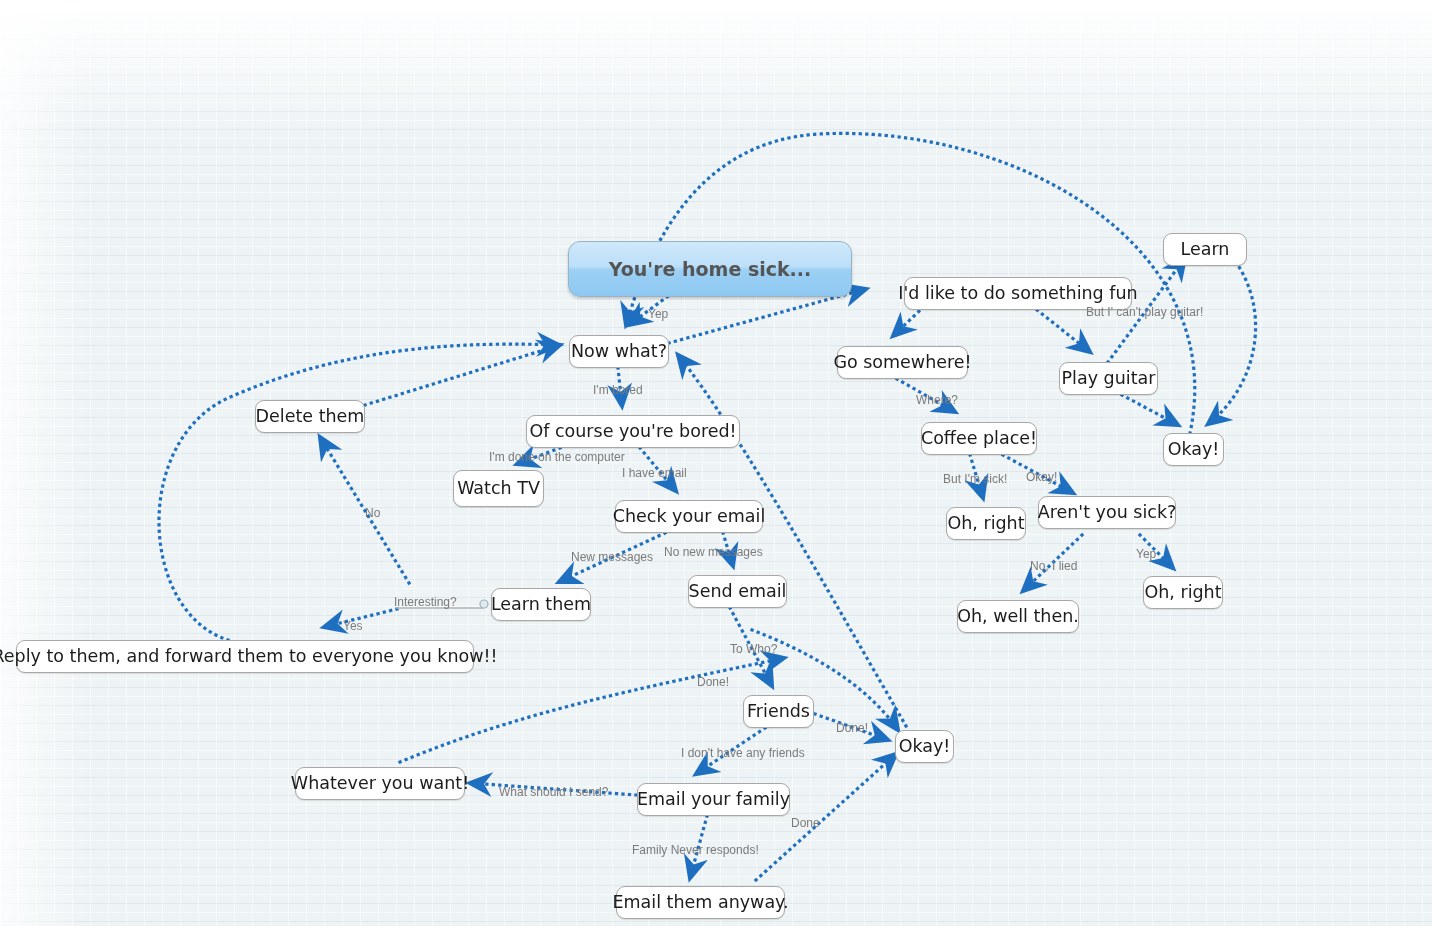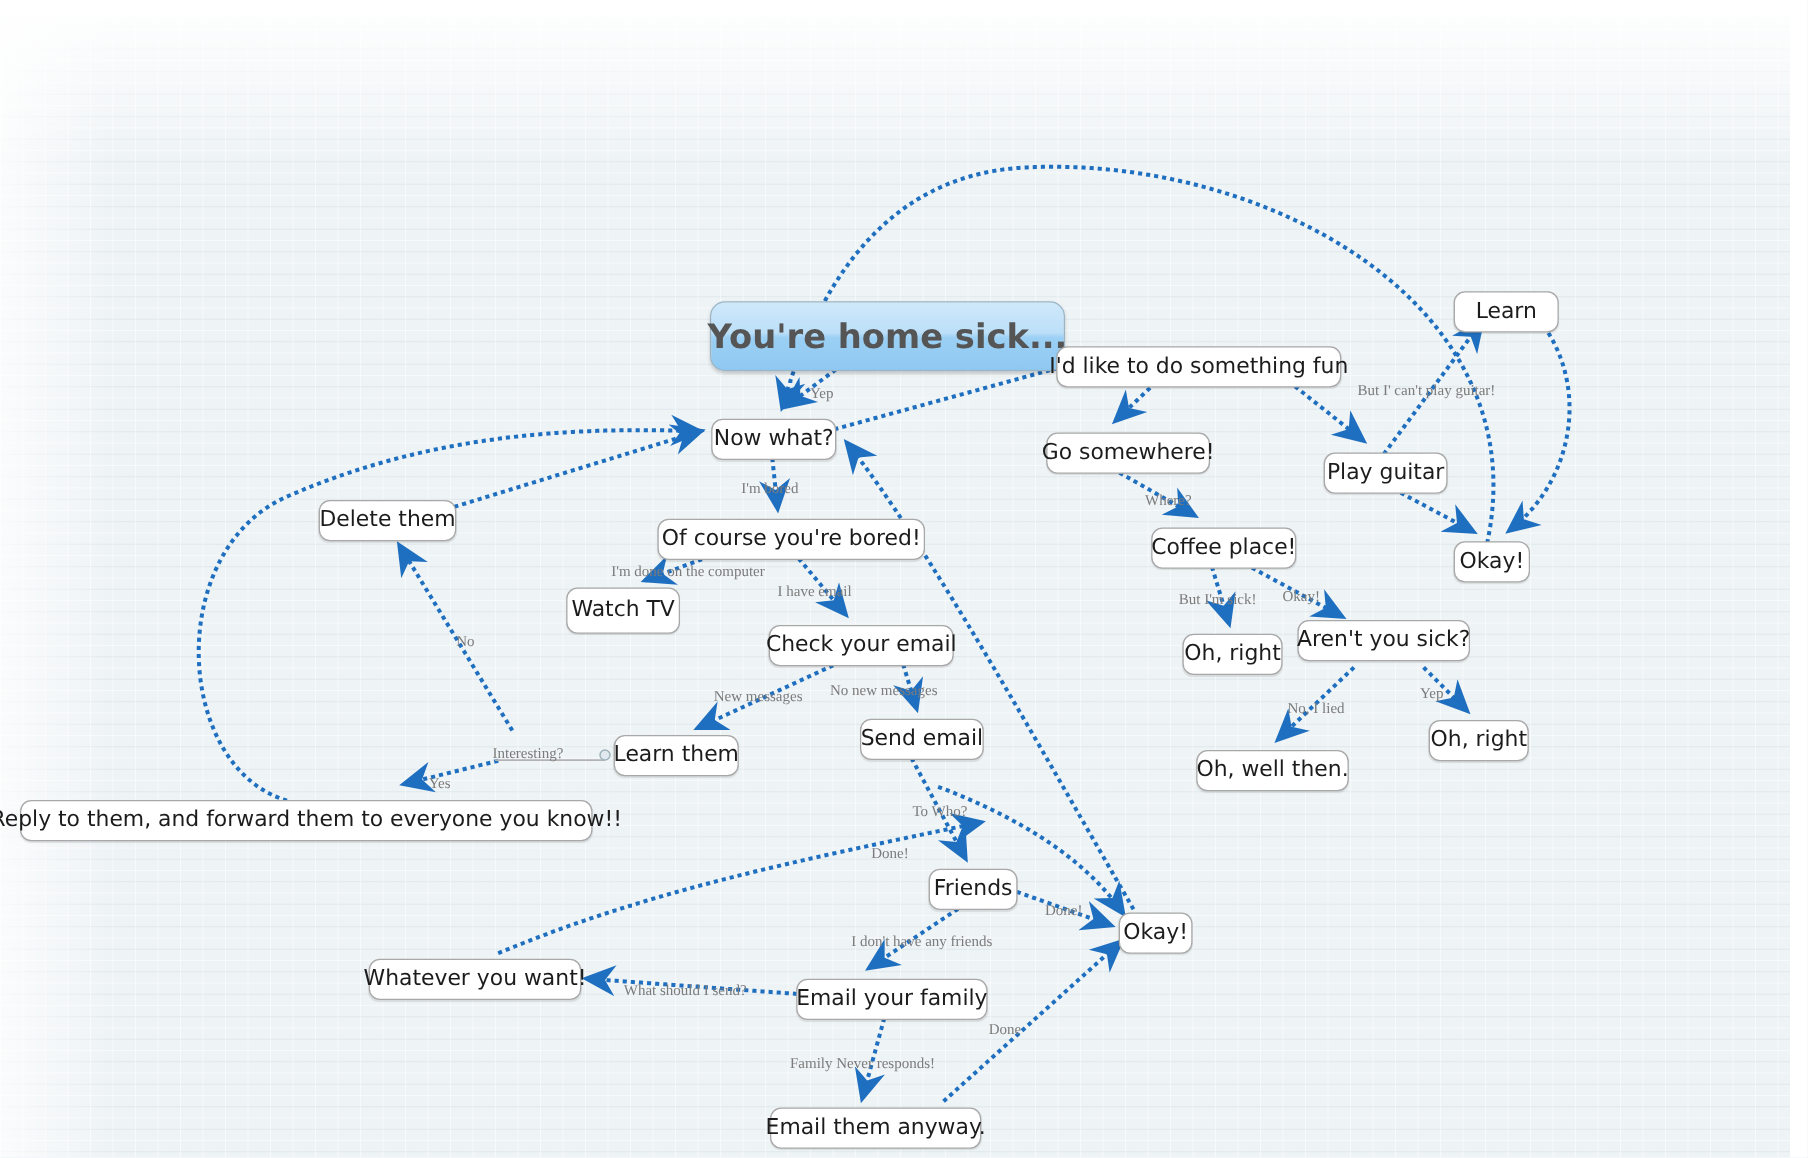--- a/index.html
+++ b/index.html
@@ -42,31 +42,31 @@
     padding:0 11px;
     white-space:nowrap;
     box-shadow:0 1px 1px rgba(0,0,0,0.10);
     font-family:"DejaVu Sans", sans-serif;
   }
   .node.title{
     background:linear-gradient(to bottom,#cfe8fb 0%, #bcdff8 45%, #9cd0f4 52%, #8ec8f2 100%);
     border:1px solid #9ab4c4;
     border-radius:12px;
     color:#555555;
-    font-size:27px;
+    font-size:19px;
     font-weight:bold;
     box-shadow:0 2px 3px rgba(0,0,0,0.18);
   }
   .elabel{
     position:absolute;
     color:#7b7b7b;
     font-size:12px;
     line-height:1;
     white-space:nowrap;
-    font-family:Liberation Serif, serif;
+    font-family:Liberation Sans, sans-serif;
   }
 </style>
 </head>
 <body>
 
 <div id="canvas">
 
   <svg id="edges" xmlns="http://www.w3.org/2000/svg">
     <defs>
       <marker id="ah" markerWidth="9" markerHeight="9" refX="7" refY="4.5" orient="auto" markerUnits="strokeWidth">
@@ -140,21 +140,21 @@
 
     <g>
       <path d="M396,596 L483,596 L483,592" fill="none" stroke="#b2b2b2" stroke-width="1.4"></path>
       <circle cx="484" cy="592" r="4" fill="#dfe9ee" stroke="#9fb3bc" stroke-width="1.2"></circle>
     </g>
   </svg>
 
   <div id="node-layer">
       <div class="node title" style="left: 568px; top: 229px; width: 284px; height: 56px;">You're home sick...</div>
       <div class="node" style="left: 569px; top: 323px; width: 100px; height: 33px;">Now what?</div>
-      <div class="node" style="left: 845px; top: 265px; width: 228px; height: 33px;">I'd like to do something fun</div>
+      <div class="node" style="left: 904px; top: 265px; width: 228px; height: 33px;">I'd like to do something fun</div>
       <div class="node" style="left: 1163px; top: 221px; width: 84px; height: 33px;">Learn</div>
       <div class="node" style="left: 837px; top: 334px; width: 131px; height: 33px;">Go somewhere!</div>
       <div class="node" style="left: 1059px; top: 350px; width: 99px; height: 33px;">Play guitar</div>
       <div class="node" style="left: 1163px; top: 421px; width: 61px; height: 33px;">Okay!</div>
       <div class="node" style="left: 921px; top: 410px; width: 116px; height: 33px;">Coffee place!</div>
       <div class="node" style="left: 946px; top: 495px; width: 80px; height: 33px;">Oh, right</div>
       <div class="node" style="left: 1038px; top: 484px; width: 138px; height: 33px;">Aren't you sick?</div>
       <div class="node" style="left: 957px; top: 588px; width: 122px; height: 33px;">Oh, well then.</div>
       <div class="node" style="left: 1143px; top: 564px; width: 80px; height: 33px;">Oh, right</div>
       <div class="node" style="left: 255px; top: 388px; width: 110px; height: 33px;">Delete them</div>

